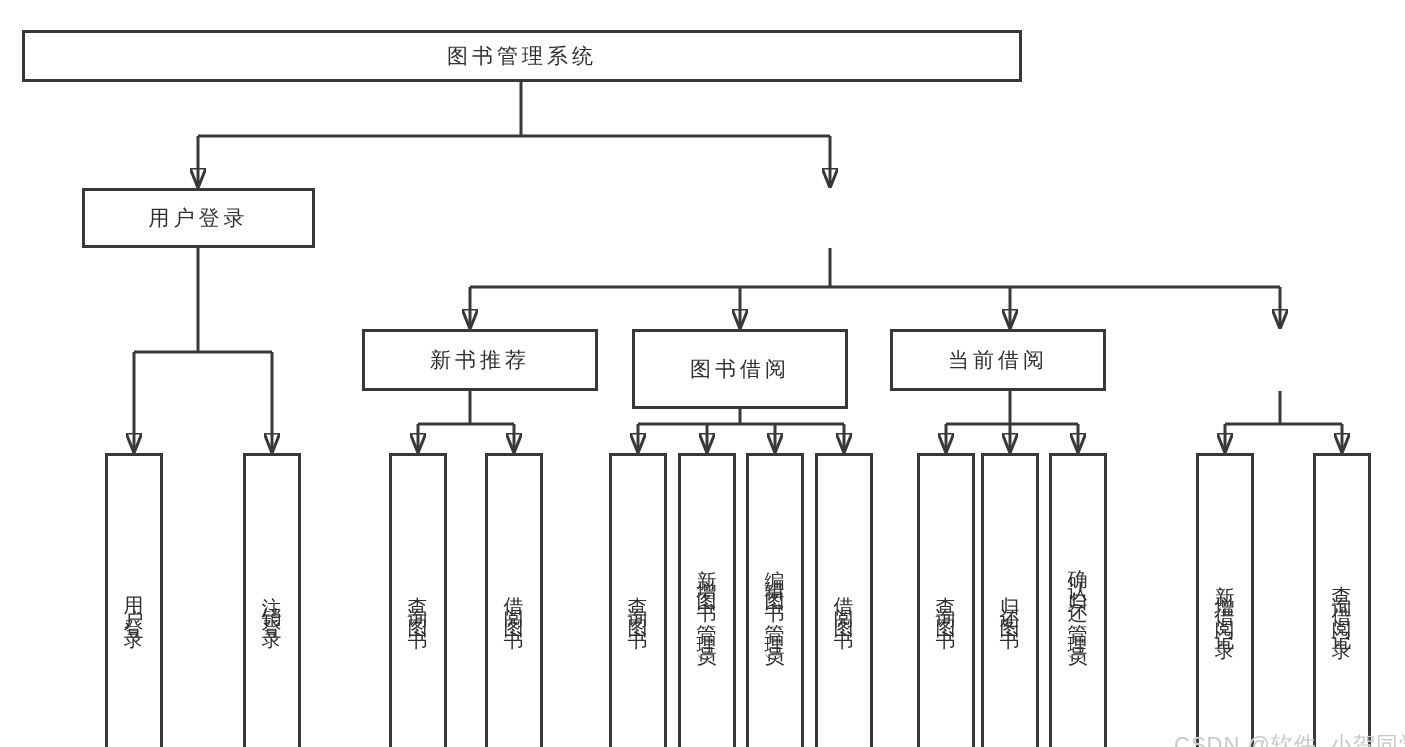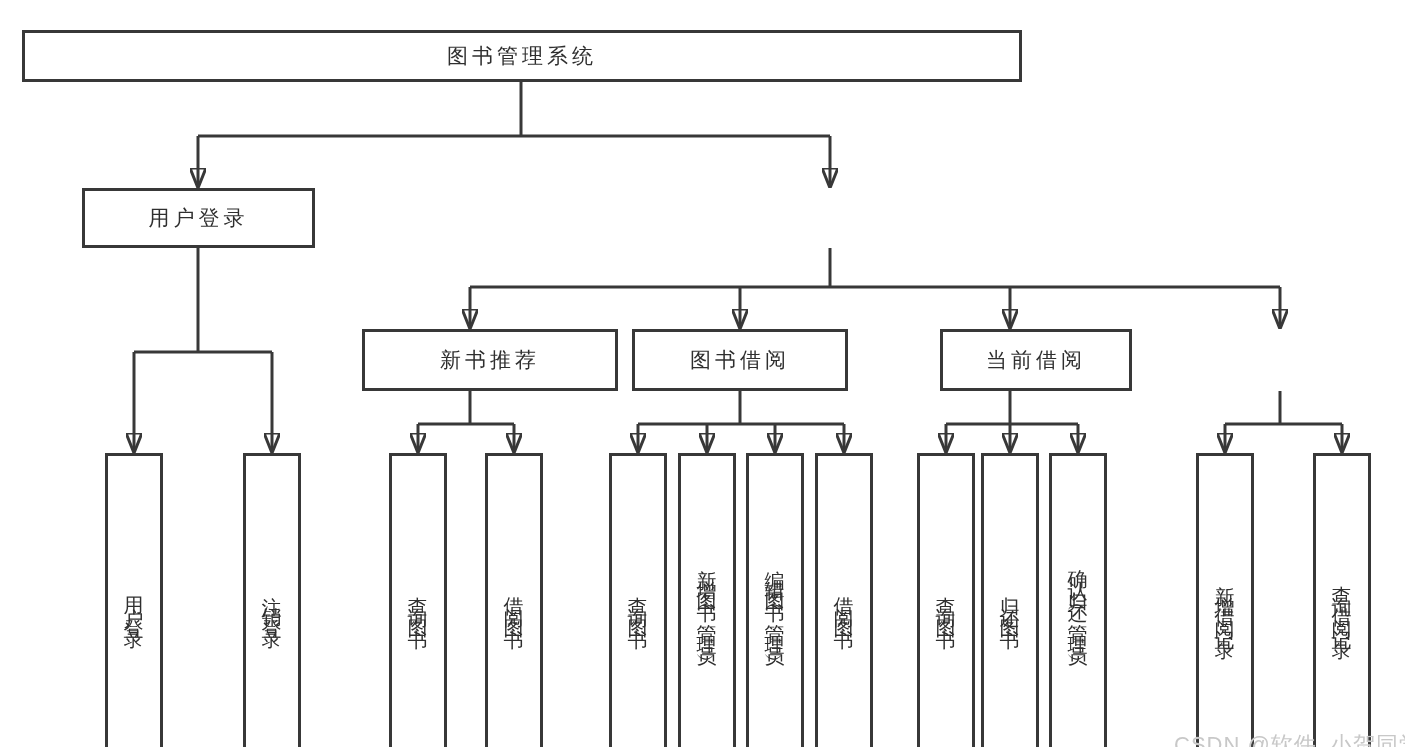--- a/index.html
+++ b/index.html
@@ -77,23 +77,23 @@
     <path d="M1280,375 V408"></path>
     <path d="M1225,408 H1342"></path>
     <path d="M1225,408 V436" marker-end="url(#ah)"></path>
     <path d="M1342,408 V436" marker-end="url(#ah)"></path>
   </svg>
 
   <div class="node h" style="left:22px;top:14px;width:1000px;height:52px">图书管理系统</div>
 
   <div class="node h" style="left:82px;top:172px;width:233px;height:60px">用户登录</div>
 
-  <div class="node h" style="left:362px;top:313px;width:256px;height:62px">新书推荐</div>
-  <div class="node h" style="left:632px;top:313px;width:216px;height:62px">图书借阅</div>
-  <div class="node h" style="left:940px;top:313px;width:192px;height:62px">当前借阅</div>
+  <div class="node h" style="left:362px;top:313px;width:236px;height:62px">新书推荐</div>
+  <div class="node h" style="left:632px;top:313px;width:216px;height:80px">图书借阅</div>
+  <div class="node h" style="left:890px;top:313px;width:216px;height:62px">当前借阅</div>
 
   <div class="node v" style="left:105px;top:437px;width:58px;height:300px">用户登录</div>
   <div class="node v" style="left:243px;top:437px;width:58px;height:300px">注销登录</div>
 
   <div class="node v" style="left:389px;top:437px;width:58px;height:300px">查询图书</div>
   <div class="node v" style="left:485px;top:437px;width:58px;height:300px">借阅图书</div>
 
   <div class="node v" style="left:609px;top:437px;width:58px;height:300px">查询图书</div>
   <div class="node v" style="left:678px;top:437px;width:58px;height:300px">新增图书（管理员）</div>
   <div class="node v" style="left:746px;top:437px;width:58px;height:300px">编辑图书（管理员）</div>

